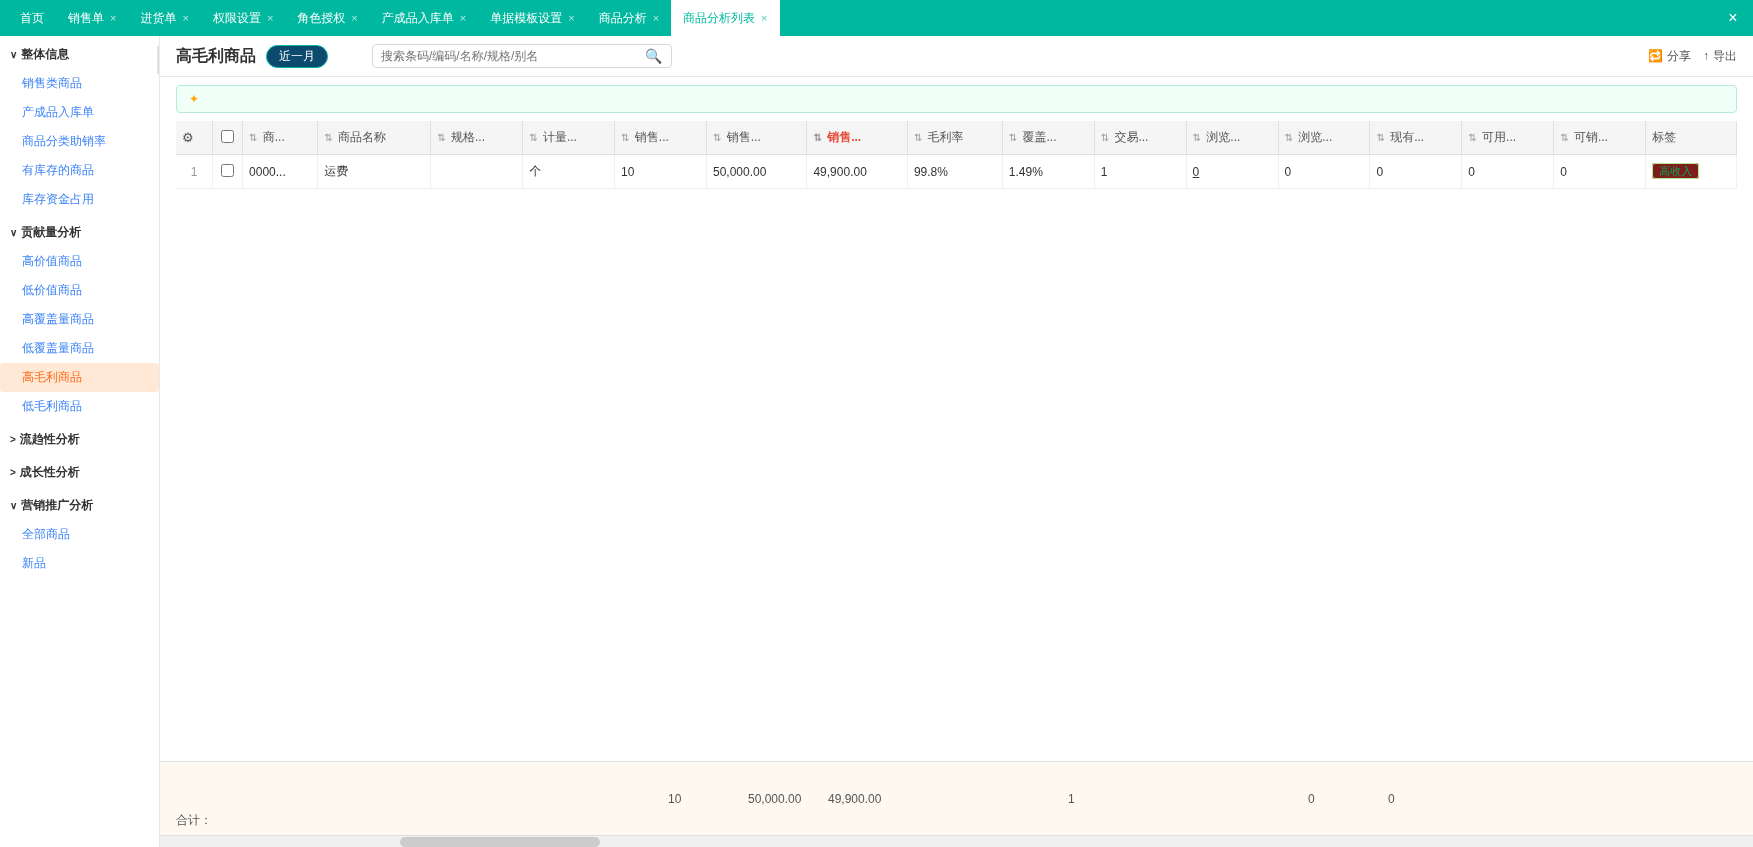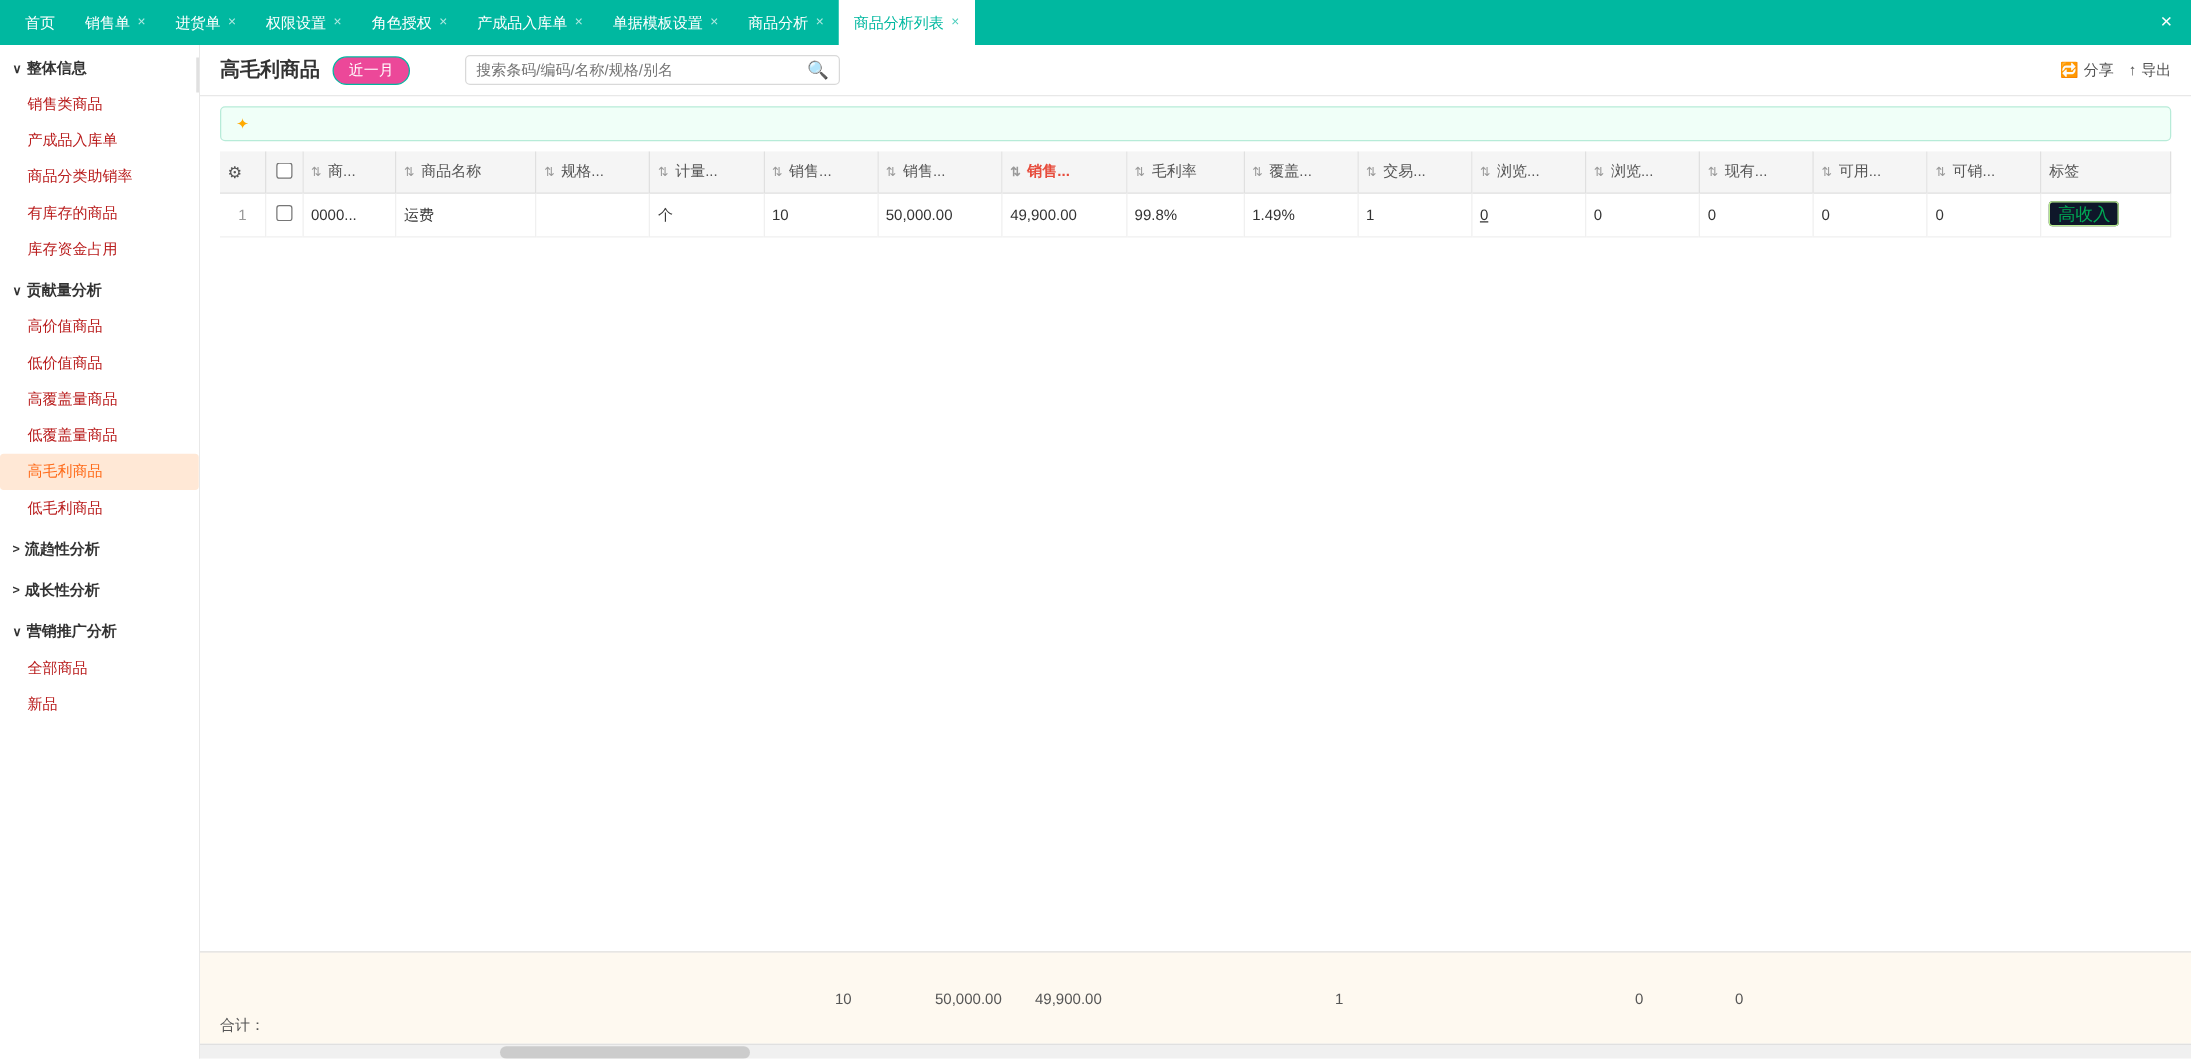--- a/index.html
+++ b/index.html
@@ -92,21 +92,21 @@
       color: #333;
       font-weight: 600;
       cursor: pointer;
     }
     .sidebar-section-header .arrow {
       margin-right: 4px;
       font-size: 10px;
     }
     .sidebar-item {
       padding: 6px 10px 6px 22px;
-      color: #b91c1c;
+      color: #3b82f6;
       cursor: pointer;
       font-size: 12px;
     }
     .sidebar-item.active {
       background: #ffe8d6;
       color: #ff6b1a;
       border-radius: 3px;
     }
 
     
@@ -134,21 +134,21 @@
     .filter-btn {
       background: #fff;
       border: 1px solid #d9d9d9;
       border-radius: 12px;
       padding: 2px 12px;
       color: #00b8a0;
       cursor: pointer;
       font-size: 12px;
     }
     .filter-btn.active {
-      background: #ec4899;
+      background: #0c4a6e;
       color: #fff;
       border-color: #00b8a0;
     }
     .search-box {
       display: flex;
       align-items: center;
       border: 1px solid #d9d9d9;
       border-radius: 4px;
       padding: 3px 8px;
       flex: 1;
@@ -220,26 +220,26 @@
     }
     thead th .sort-icon { font-size: 10px; color: #999; margin-right: 2px; }
     tbody tr { border-bottom: 1px solid #f0f0f0; }
     tbody td {
       padding: 8px 6px;
       color: #333;
       white-space: nowrap;
       border-right: 1px solid #f0f0f0;
     }
     .tag-high-income {
-      background: #0f172a;
+      background: #7f1d1d;
       color: #00a854;
       border: 1px solid #b7eb8f;
       border-radius: 3px;
       padding: 1px 6px;
-      font-size: 14px;
+      font-size: 11px;
     }
     .underline-link { text-decoration: underline; color: #333; cursor: pointer; }
 
     
     .footer-bar {
       background: #fef9f0;
       border-top: 1px solid #e0e0e0;
       padding: 6px 16px;
       display: flex;
       align-items: center;

